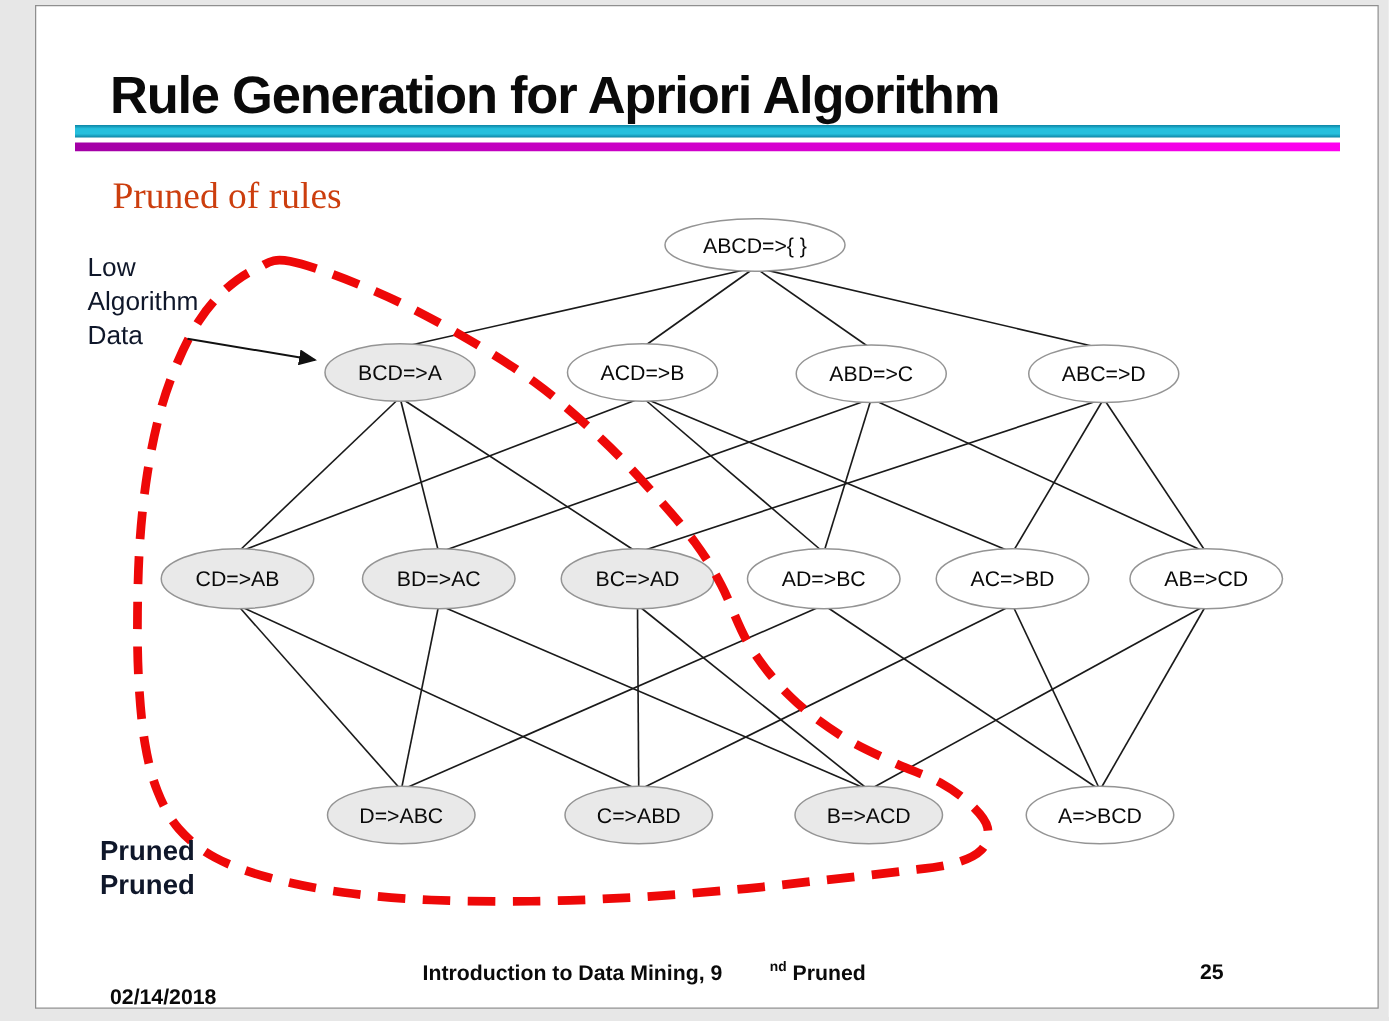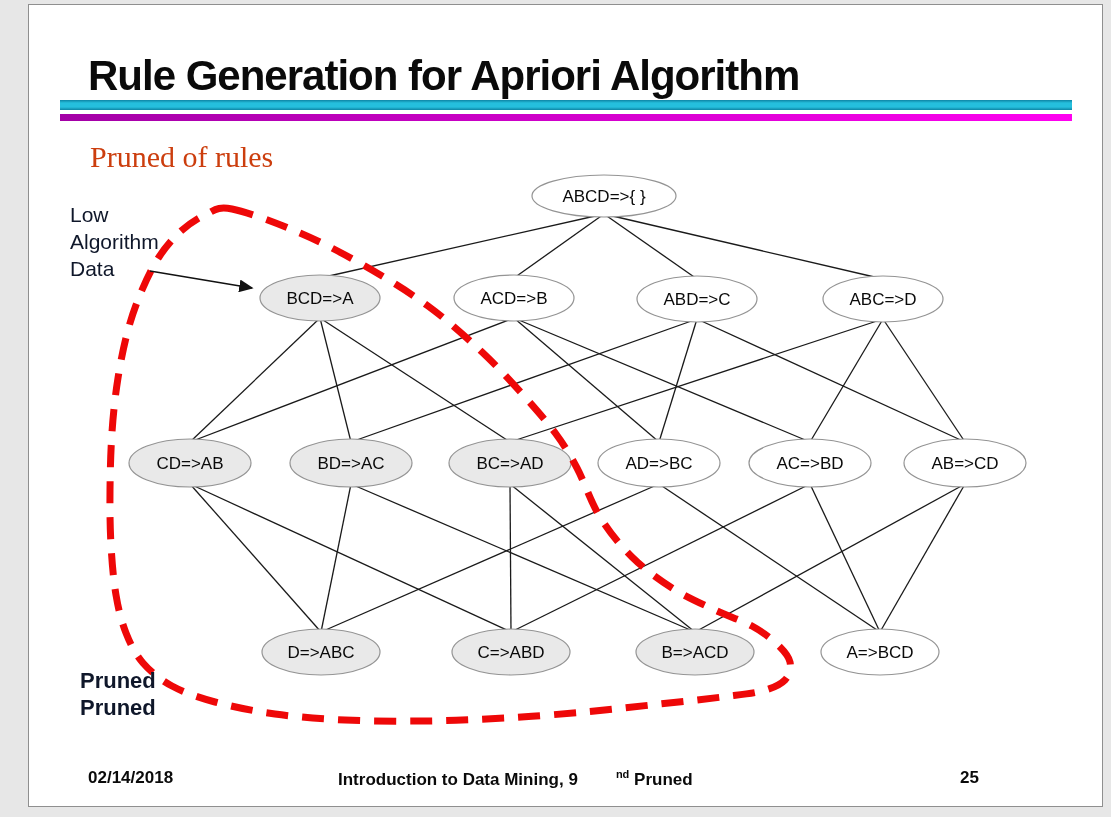--- a/index.html
+++ b/index.html
@@ -25,21 +25,21 @@
   .subtitle{
     position:absolute;left:90px;top:140px;
     font-family:"Liberation Serif", serif;
     font-size:30px;color:#cc3e0e;
   }
   .callout{position:absolute;color:#0f172a;font-size:21px;line-height:27px;}
   .callout div{white-space:nowrap;}
   .lowconf{left:70px;top:201px;font-weight:400;}
   .pruned{left:80px;top:667px;font-weight:bold;font-size:22px;}
   .footer-item{position:absolute;top:768px;font-size:17px;font-weight:bold;color:#0a0a0a;white-space:nowrap;}
-  .footer-date{left:88px;}
+  .footer-date{left:88px;margin-top:20px;}
   .footer-center{left:338px;}
   .footer-page{left:960px;text-align:center;}
   .footer-center sup{font-size:11px;padding-left:38px;}
   svg.layer{position:absolute;left:0;top:0;}
   .node-label{font-family:"Liberation Sans", sans-serif;font-size:17px;fill:#0a0a0a;}
 </style>
 </head>
 <body>
 
 <div class="slide"></div>

